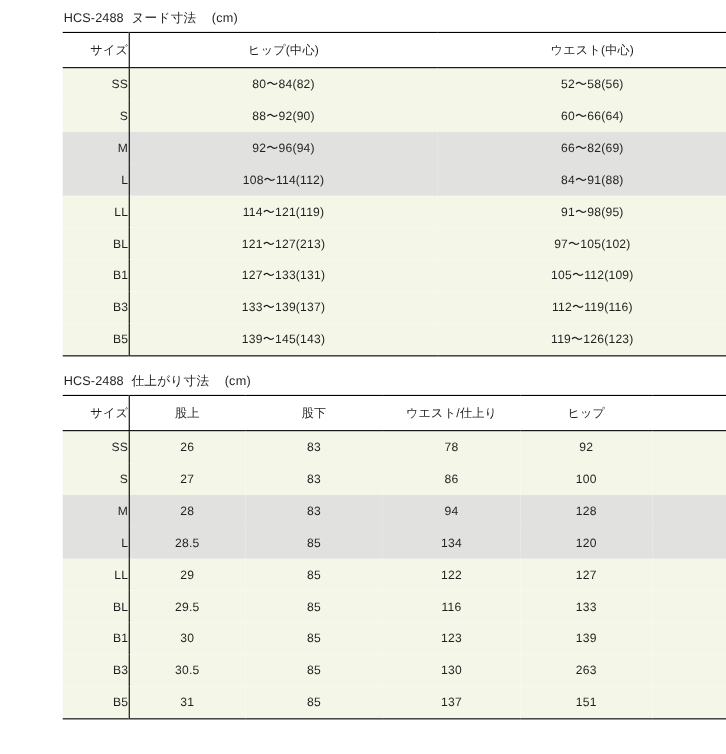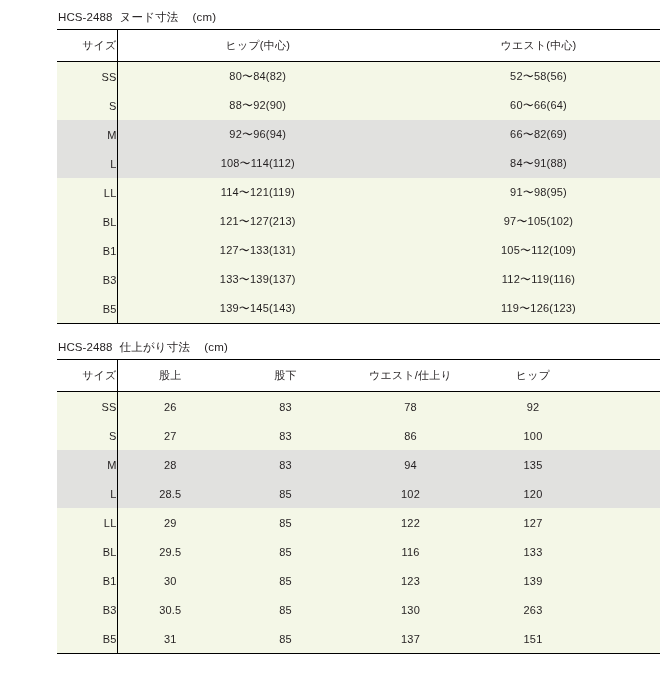--- a/index.html
+++ b/index.html
@@ -207,28 +207,28 @@
           <td>83</td>
           <td>86</td>
           <td>100</td>
           <td></td>
         </tr>
         <tr class="row-grey">
           <td class="c-size">M</td>
           <td>28</td>
           <td>83</td>
           <td>94</td>
-          <td>135</td>
+          <td>128</td>
           <td></td>
         </tr>
         <tr class="row-grey">
           <td class="c-size">L</td>
           <td>28.5</td>
           <td>85</td>
-          <td>102</td>
+          <td>134</td>
           <td>120</td>
           <td></td>
         </tr>
         <tr class="row-green">
           <td class="c-size">LL</td>
           <td>29</td>
           <td>85</td>
           <td>122</td>
           <td>127</td>
           <td></td>

